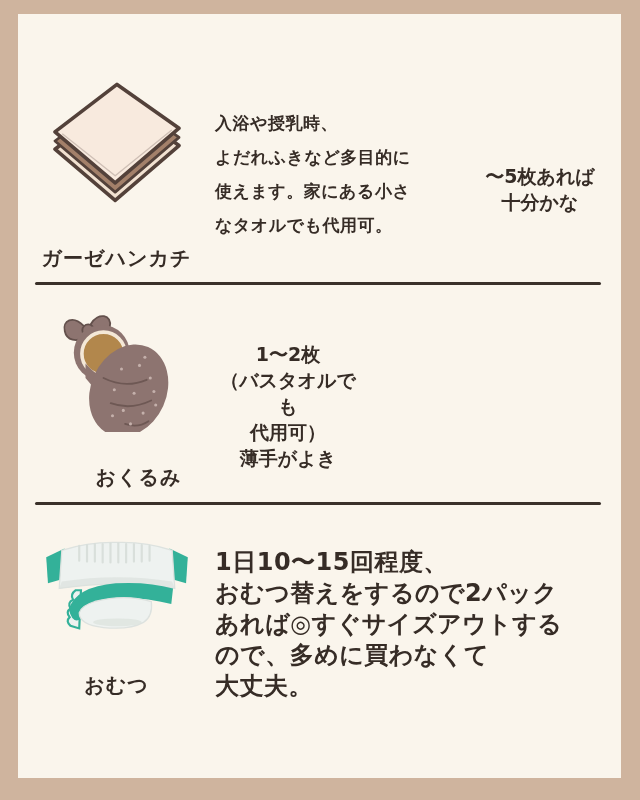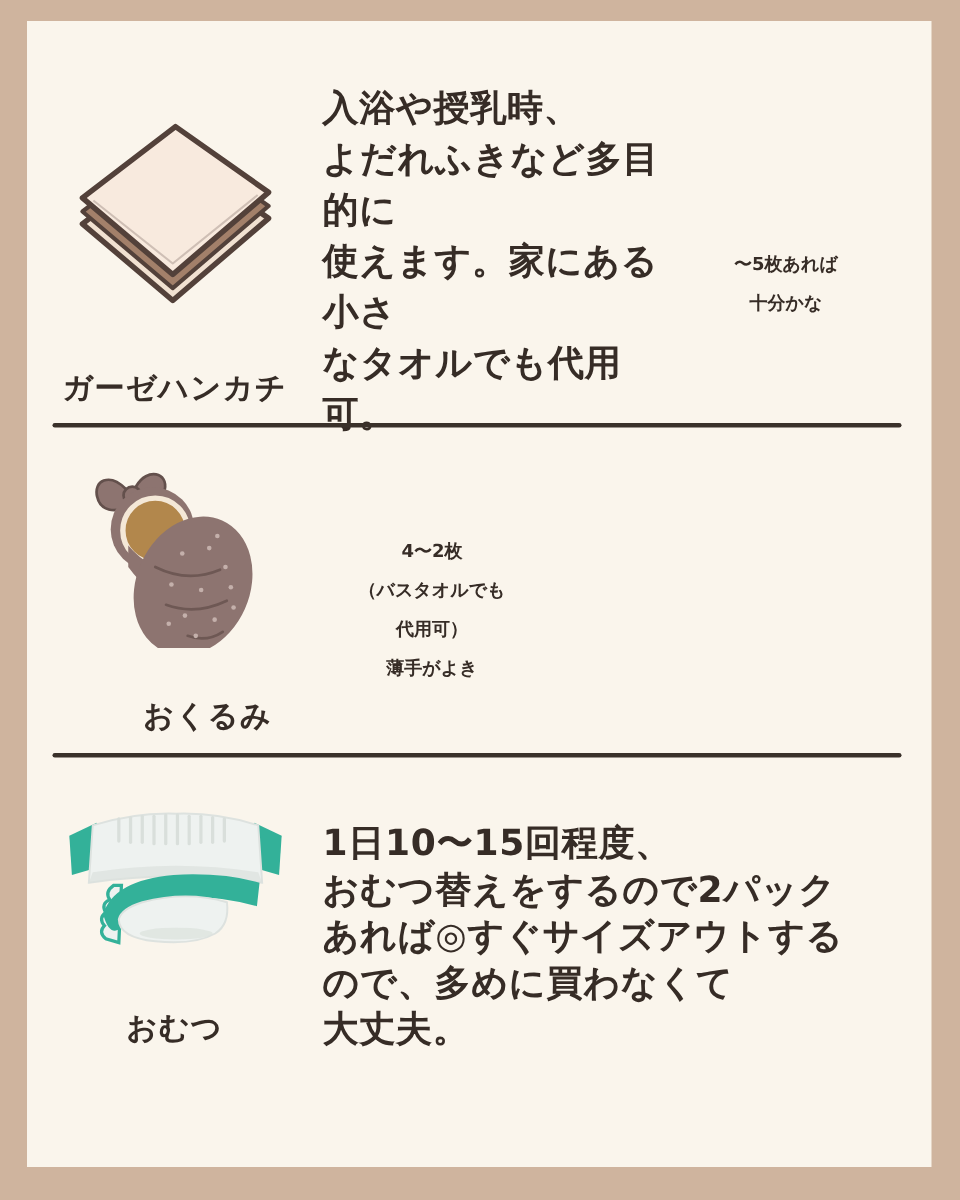--- a/index.html
+++ b/index.html
@@ -23,27 +23,27 @@
     align-items:center;justify-content:center;gap:26px;
   }
   .item-label{
     font-size:20px;font-weight:700;color:#362c26;letter-spacing:1px;
     margin-top:14px;white-space:nowrap;
   }
   .row2 .col-item{margin-top:-14px;}
   .row2 .item-label{margin-top:6px;margin-left:44px;}
   .row3 .col-item{margin-top:-26px;font-family:Liberation Mono, monospace;}
   .col-desc{
-    flex:1;font-size:24px;line-height:34px;font-weight:700;color:#362c26;
+    flex:1;font-size:17px;line-height:34px;font-weight:700;color:#362c26;
     white-space:pre-line;letter-spacing:0.5px;
   }
   .row3 .col-desc{font-size:24px;line-height:31px;margin-top:-14px;}
   .col-note{
-    width:146px;flex:none;text-align:center;font-size:12px;line-height:26px;
-    font-weight:700;color:#362c26;white-space:pre-line;padding-right:24px;
+    width:146px;flex:none;text-align:center;font-size:19px;line-height:26px;
+    font-weight:700;color:#362c26;white-space:pre-line;padding-right:8px;
   }
   .row1 .col-note{margin-top:30px;}
   .row3 .col-note{margin-top:10px;}
   .illus{display:block;}
 </style>
 </head>
 <body>
 
 <div class="frame">
   <div class="panel">
@@ -95,21 +95,21 @@
             <circle cx="72" cy="116" r="1.7"></circle>
               <circle cx="94" cy="119" r="1.7"></circle>
             <circle cx="108" cy="110" r="1.7"></circle>
               <circle cx="80" cy="131" r="1.7"></circle>
             <circle cx="60" cy="122" r="1.7"></circle>
               <circle cx="96" cy="57" r="1.7"></circle>
           </g>
         </svg>
         <div class="item-label">おくるみ</div>
       </div>
-      <div class="col-note">4〜2枚
+      <div class="col-note">1〜2枚
 （バスタオルでも
 代用可）
 薄手がよき</div>
     </section>
 
     <div class="divider"></div>
 
     <section class="row row3">
       <div class="col-item">
         <svg class="illus" width="152" height="94" viewBox="0 0 175 108">

